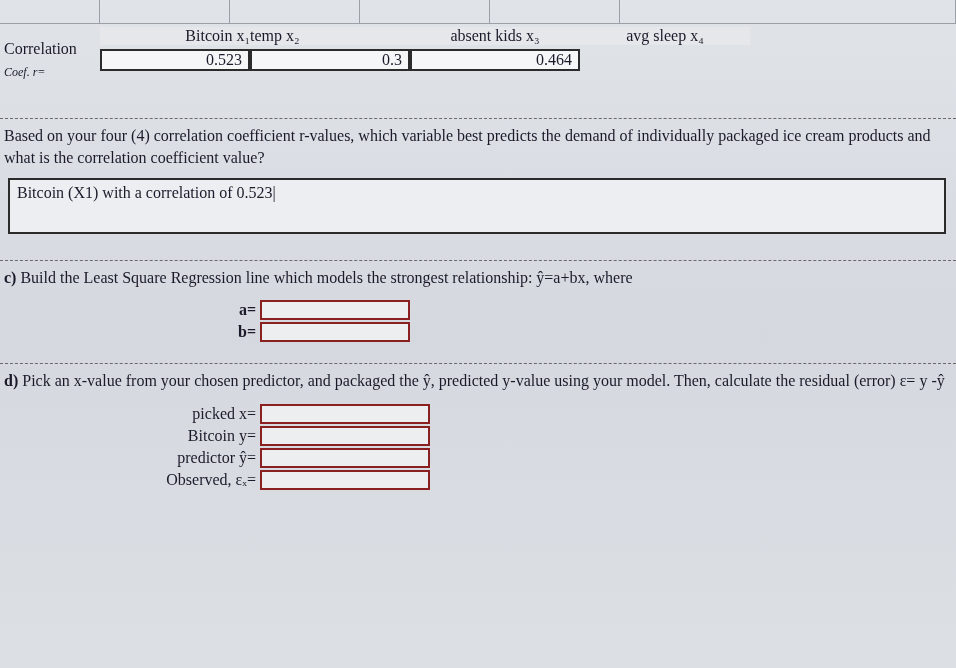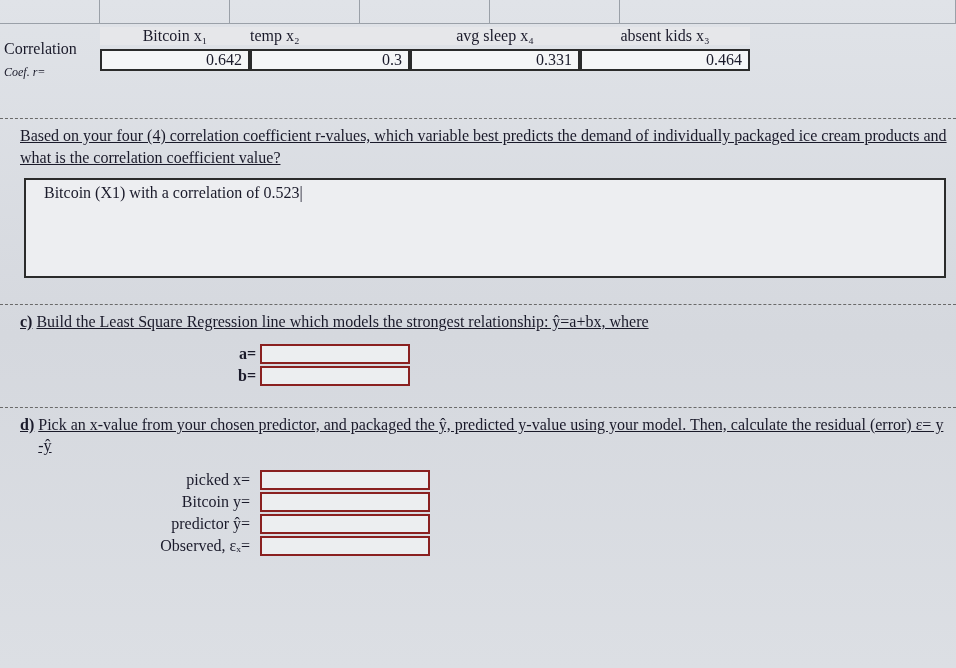--- a/index.html
+++ b/index.html
@@ -44,31 +44,30 @@
   .coef-box {
     border: 2px solid #2b2b2b;
     background: #f5f6f7;
     height: 22px;
     display: flex;
     align-items: center;
     justify-content: flex-end;
     padding: 0 6px;
   }
   .question {
-    padding: 6px 4px 4px 20px;
+    padding: 6px 4px 4px 4px;
     border-top: 1px dashed #6a6a6a;
     line-height: 1.35;
-    text-decoration: underline;
   }
   .answer-box {
-    margin: 6px 10px 6px 24px;
-    height: 100px;
+    margin: 6px 10px 6px 8px;
+    height: 56px;
     border: 2px solid #2b2b2b;
     background: #edeef1;
-    padding: 4px 18px;
+    padding: 4px 7px;
     font-size: 16px;
   }
   .reg-row {
     display: flex;
     align-items: center;
     margin-left: 230px;
     height: 22px;
   }
   .reg-label {
     width: 30px;
@@ -84,21 +83,21 @@
   }
   .residual-row {
     display: flex;
     align-items: center;
     margin-left: 150px;
     height: 22px;
   }
   .residual-label {
     width: 110px;
     text-align: right;
-    padding-right: 10px;
+    padding-right: 4px;
   }
   .residual-box {
     width: 170px;
     height: 20px;
     border: 2px solid #8a2020;
     background: #eceef0;
   }
   .section-letter {
     font-weight: bold;
     padding-right: 4px;
@@ -113,31 +112,30 @@
   <div class="seg" style="width:100px"></div>
   <div class="seg" style="width:130px"></div>
   <div class="seg" style="width:130px"></div>
   <div class="seg" style="width:130px"></div>
   <div class="seg" style="width:130px"></div>
   <div class="seg" style="flex:1"></div>
 </div>
 
 <div class="row" style="height:24px;">
   <div class="label-col">Correlation</div>
-  <div class="var-head" style="width:150px;text-align:center">Bitcoin x₁</div>
+  <div class="var-head" style="width:150px;text-align:right">Bitcoin x₁</div>
   <div class="var-head" style="width:160px;text-align:left">temp x₂</div>
+  <div class="var-head" style="width:170px;text-align:center">absent kids x₃</div>
   <div class="var-head" style="width:170px;text-align:center">avg sleep x₄</div>
-  <div class="var-head" style="width:170px;text-align:center">absent kids x₃</div>
 </div>
 
 <div class="row" style="height:24px;">
   <div class="label-col" style="font-size:12px"><span class="italic">Coef. r=</span></div>
-  <div class="coef-box" style="width:150px">0.642</div>
+  <div class="coef-box" style="width:150px">0.523</div>
   <div class="coef-box" style="width:160px">0.3</div>
-  <div class="coef-box" style="width:170px">0.331</div>
   <div class="coef-box" style="width:170px">0.464</div>
 </div>
 
 <div style="height:46px"></div>
 
 <div class="question">
   <span>Based on your four (4) correlation coefficient  r-values, which variable best predicts the demand of individually packaged ice cream products and what is the correlation coefficient value?</span>
 </div>
 <div class="answer-box">
   <span>Bitcoin (X1) with a correlation of 0.523|</span>

